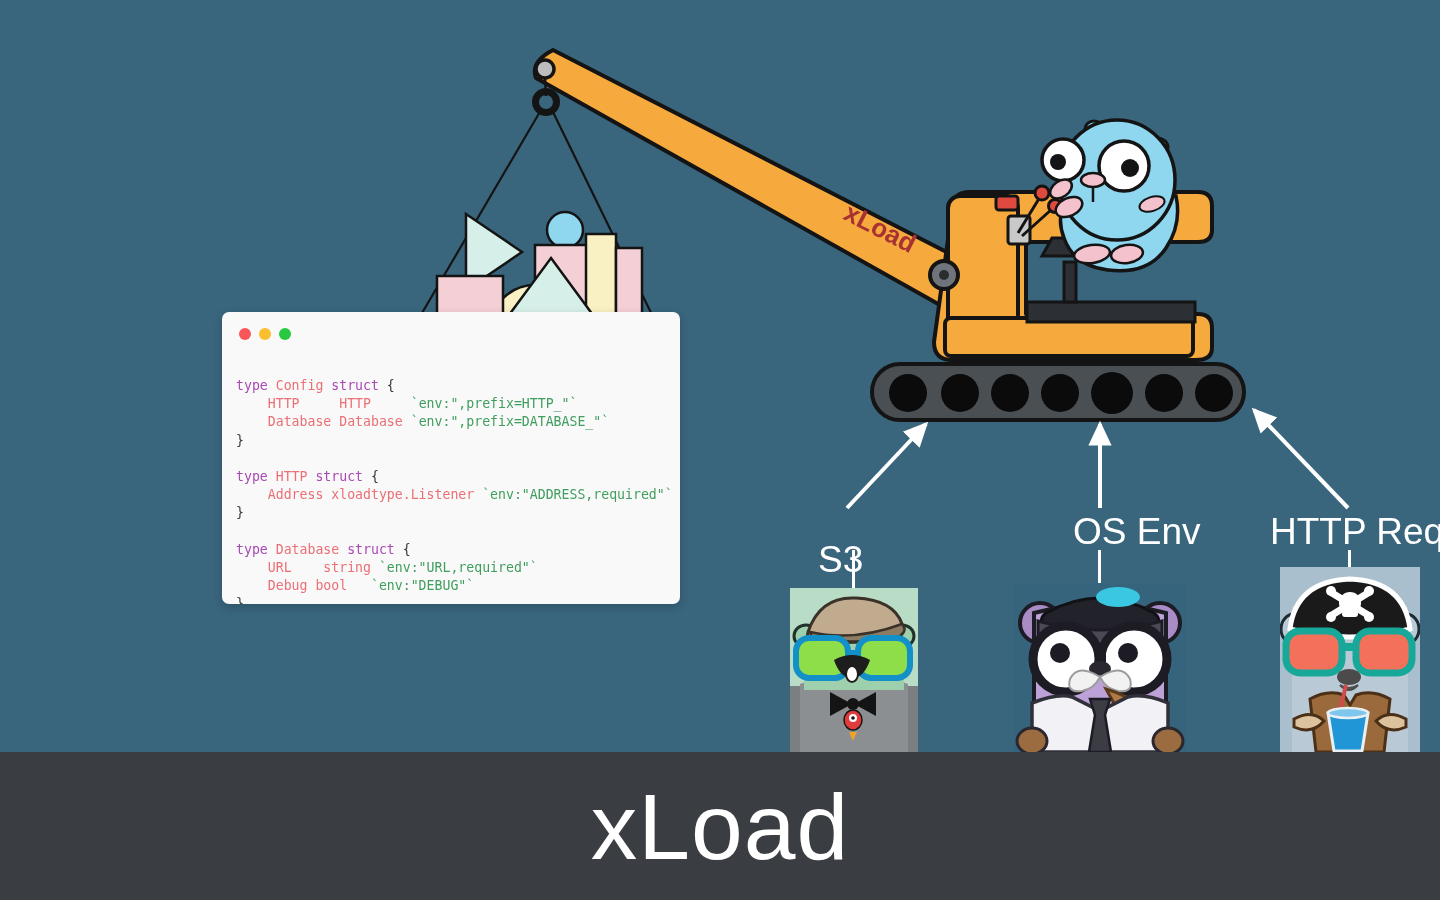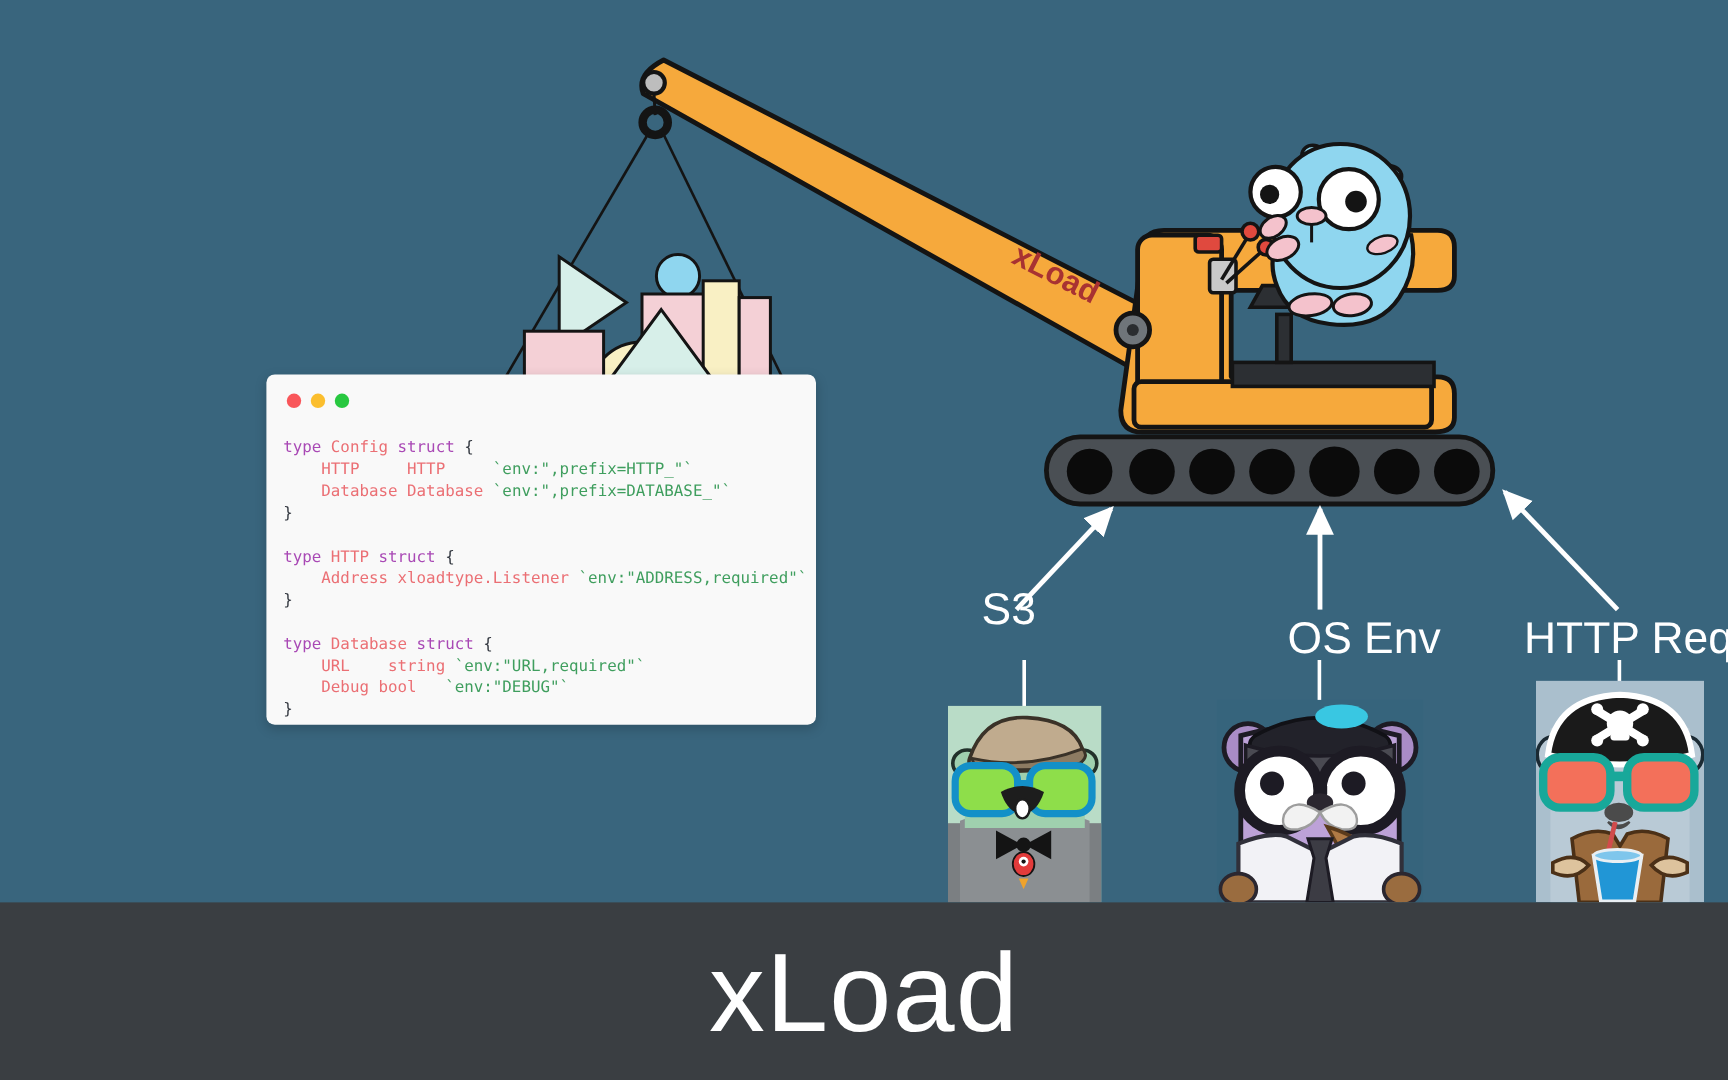--- a/index.html
+++ b/index.html
@@ -68,21 +68,21 @@
     height: 12px;
     border-radius: 50%;
   }
   .dot.red    { left: 17px;  background: #f9565a; }
   .dot.yellow { left: 37px;  background: #fbbe2e; }
   .dot.green  { left: 57px;  background: #28c840; }
 
   #code-body {
     position: absolute;
     left: 14px;
-    top: 53px;
+    top: 65px;
     right: 6px;
     font-family: "DejaVu Sans Mono", "Liberation Mono", monospace;
     font-size: 13.2px;
     line-height: 18.2px;
     white-space: pre;
     color: #333840;
   }
   .kw  { color: #a949b5; }
   .id  { color: #eb6f74; }
   .str { color: #3f9e5e; }
@@ -104,21 +104,21 @@
   .source-label {
     position: absolute;
     color: #ffffff;
     font-size: 37px;
     font-weight: 400;
     line-height: 40px;
     white-space: nowrap;
     z-index: 25;
     user-select: none;
   }
-  #label-s3      { left: 818px;  top: 488px; text-align: right; }
+  #label-s3      { left: 818px;  top: 540px; text-align: right; }
   #label-os-env  { left: 1040px; top: 512px; margin-left: 33px; }
   #label-http    { left: 1270px; top: 512px; }
 
   
   .gopher-card {
     position: absolute;
     z-index: 22;
     overflow: hidden;
   }
   #gopher-s3   { left: 790px;  top: 588px; width: 128px; height: 164px; }

